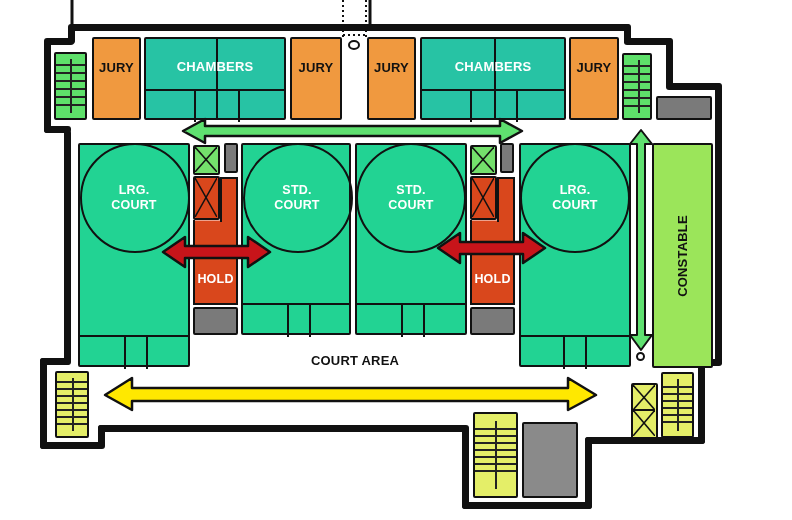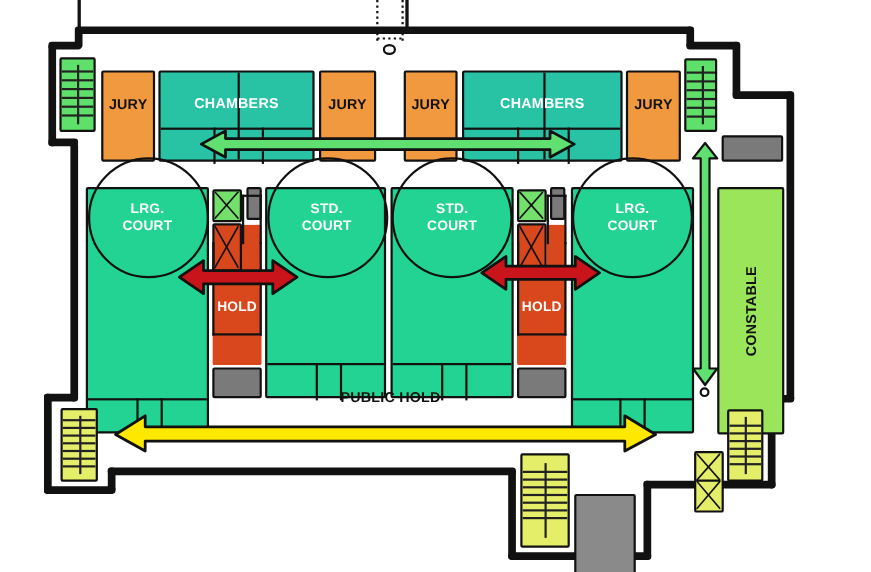--- a/index.html
+++ b/index.html
@@ -1,18 +1,18 @@
 <!DOCTYPE html>
 <html><head>
 <meta charset="utf-8">
 <style>
   html, body { margin:0; padding:0; background:#ffffff; }
   body { width:792px; height:520px; position:relative; overflow:hidden; font-family:"Liberation Sans", sans-serif; }
   .abs { position:absolute; box-sizing:border-box; }
-  .room { position:absolute; box-sizing:border-box; border:2.5px solid #111; border-radius:2px;margin-top:27px; }
+  .room { position:absolute; box-sizing:border-box; border:2.5px solid #111; border-radius:2px; }
   .lbl { position:absolute; font-weight:700; text-align:center; line-height:1.05; letter-spacing:0.2px; }
   .lbl.dark { color:#111; }
   .lbl.light { color:#ffffff; }
   .wall { position:absolute; background:#111; border-radius:3px; }
   .grid-line { position:absolute; background:#111; }
   .circle { position:absolute; box-sizing:border-box; border:2px solid #111; border-radius:50%; }
   .stair { position:absolute; box-sizing:border-box; border:2.5px solid #111; border-radius:2px; overflow:hidden; }
   .stair .tread { position:absolute; left:0; right:0; height:2px; background:#222; }
   .stair .rail { position:absolute; top:8%; bottom:8%; width:2px; background:#222; }
   svg { position:absolute; left:0; top:0; }
@@ -205,21 +205,21 @@
 
   <path data-name="red-arrow-1" d="M163,252 L185,237 L185,246 L248,246 L248,237 L270,252 L248,267 L248,258 L185,258 L185,267 Z" fill="#C8141A" stroke="#111" stroke-width="2.5" stroke-linejoin="round"></path>
 
   <path data-name="red-arrow-2" d="M438,248 L460,233 L460,242 L523,242 L523,233 L545,248 L523,263 L523,254 L460,254 L460,263 Z" fill="#C8141A" stroke="#111" stroke-width="2.5" stroke-linejoin="round"></path>
 
   <path data-name="green-vertical-arrow" d="M641,130 L652,144 L645,144 L645,335 L652,335 L641,350 L630,335 L637,335 L637,144 L630,144 Z" fill="#5FE070" stroke="#111" stroke-width="2" stroke-linejoin="round"></path>
 
   <path data-name="yellow-arrow" d="M105,395 L132,378 L132,388 L568,388 L568,378 L596,395 L568,410 L568,401 L132,401 L132,410 Z" fill="#FFE800" stroke="#111" stroke-width="2.5" stroke-linejoin="round"></path>
 </svg>
 
-<div class="lbl dark" data-name="public-area-label" style="left:280px;width:150px;top:354px;font-size:13px;">PUBLIC HOLD</div>
+<div class="lbl dark" data-name="public-area-label" style="left:280px;width:150px;top:354px;font-size:13px;">COURT AREA</div>
 
 <div class="stair" data-name="stair-lower-left" style="left:55px;top:371px;width:34px;height:67px;background:#E4EE68;">
   <div class="rail" style="left:15px;"></div>
   <div class="tread" style="top:8px"></div>
     <div class="tread" style="top:15px"></div>
     <div class="tread" style="top:22px"></div>
   <div class="tread" style="top:29px"></div>
     <div class="tread" style="top:36px"></div>
     <div class="tread" style="top:43px"></div>
     <div class="tread" style="top:50px"></div>

